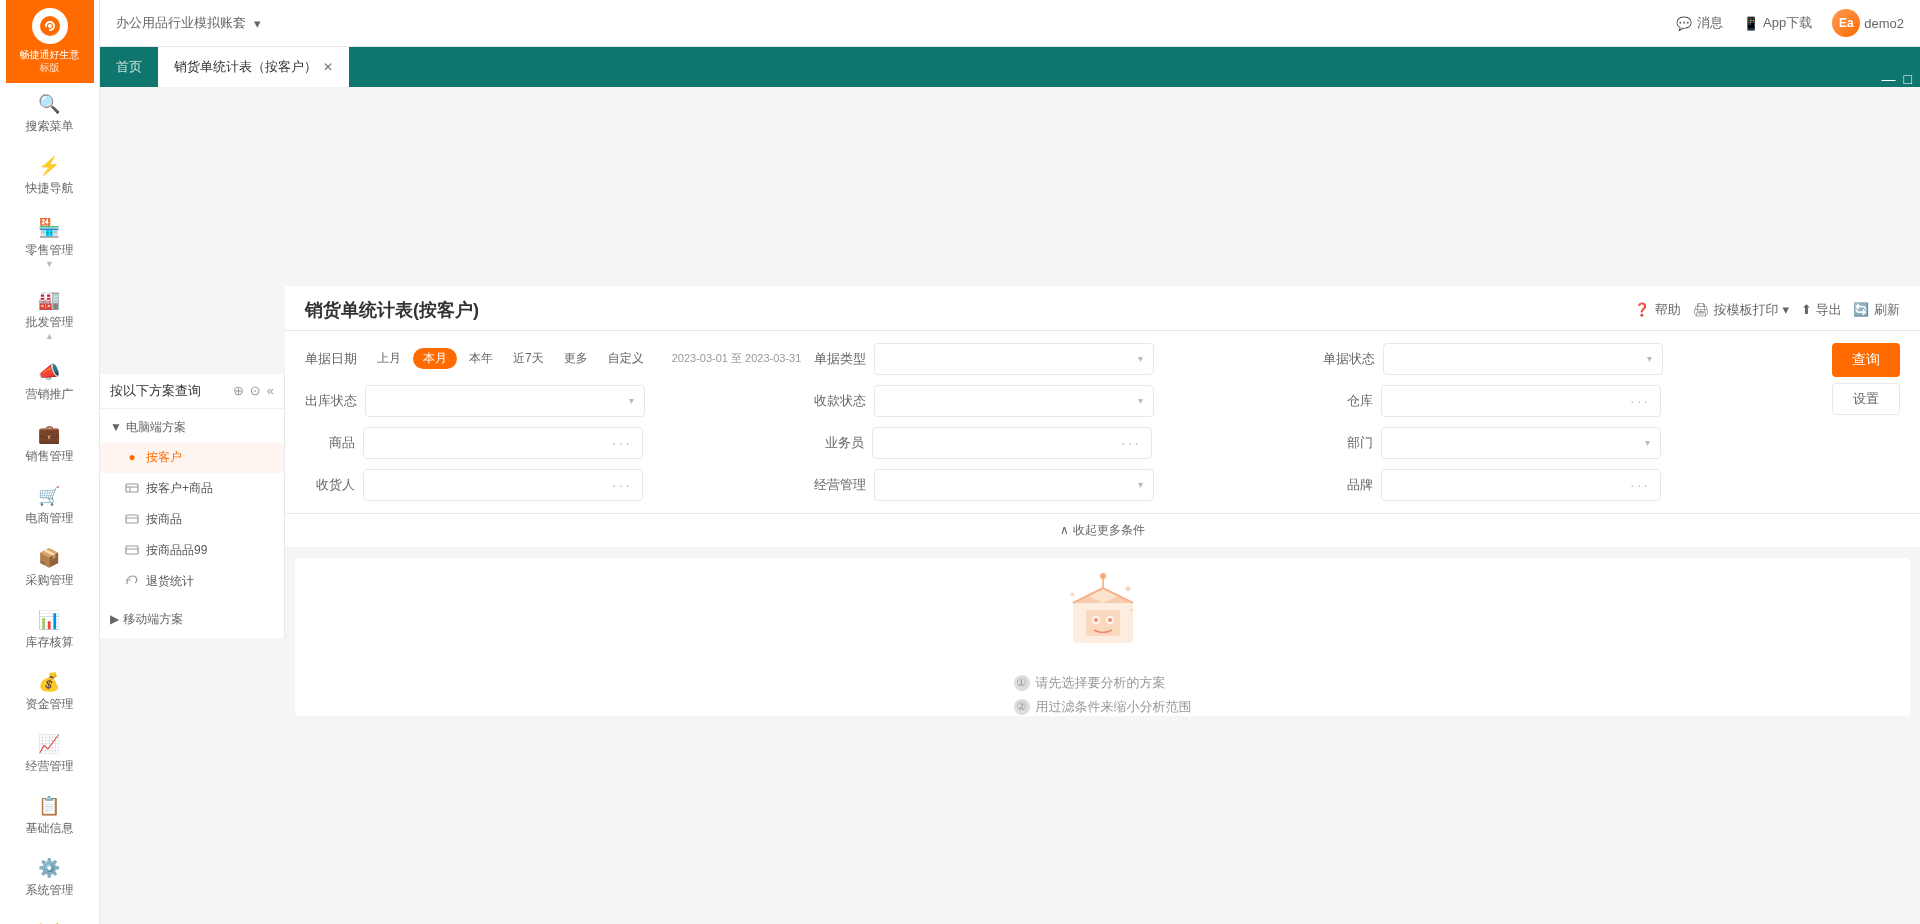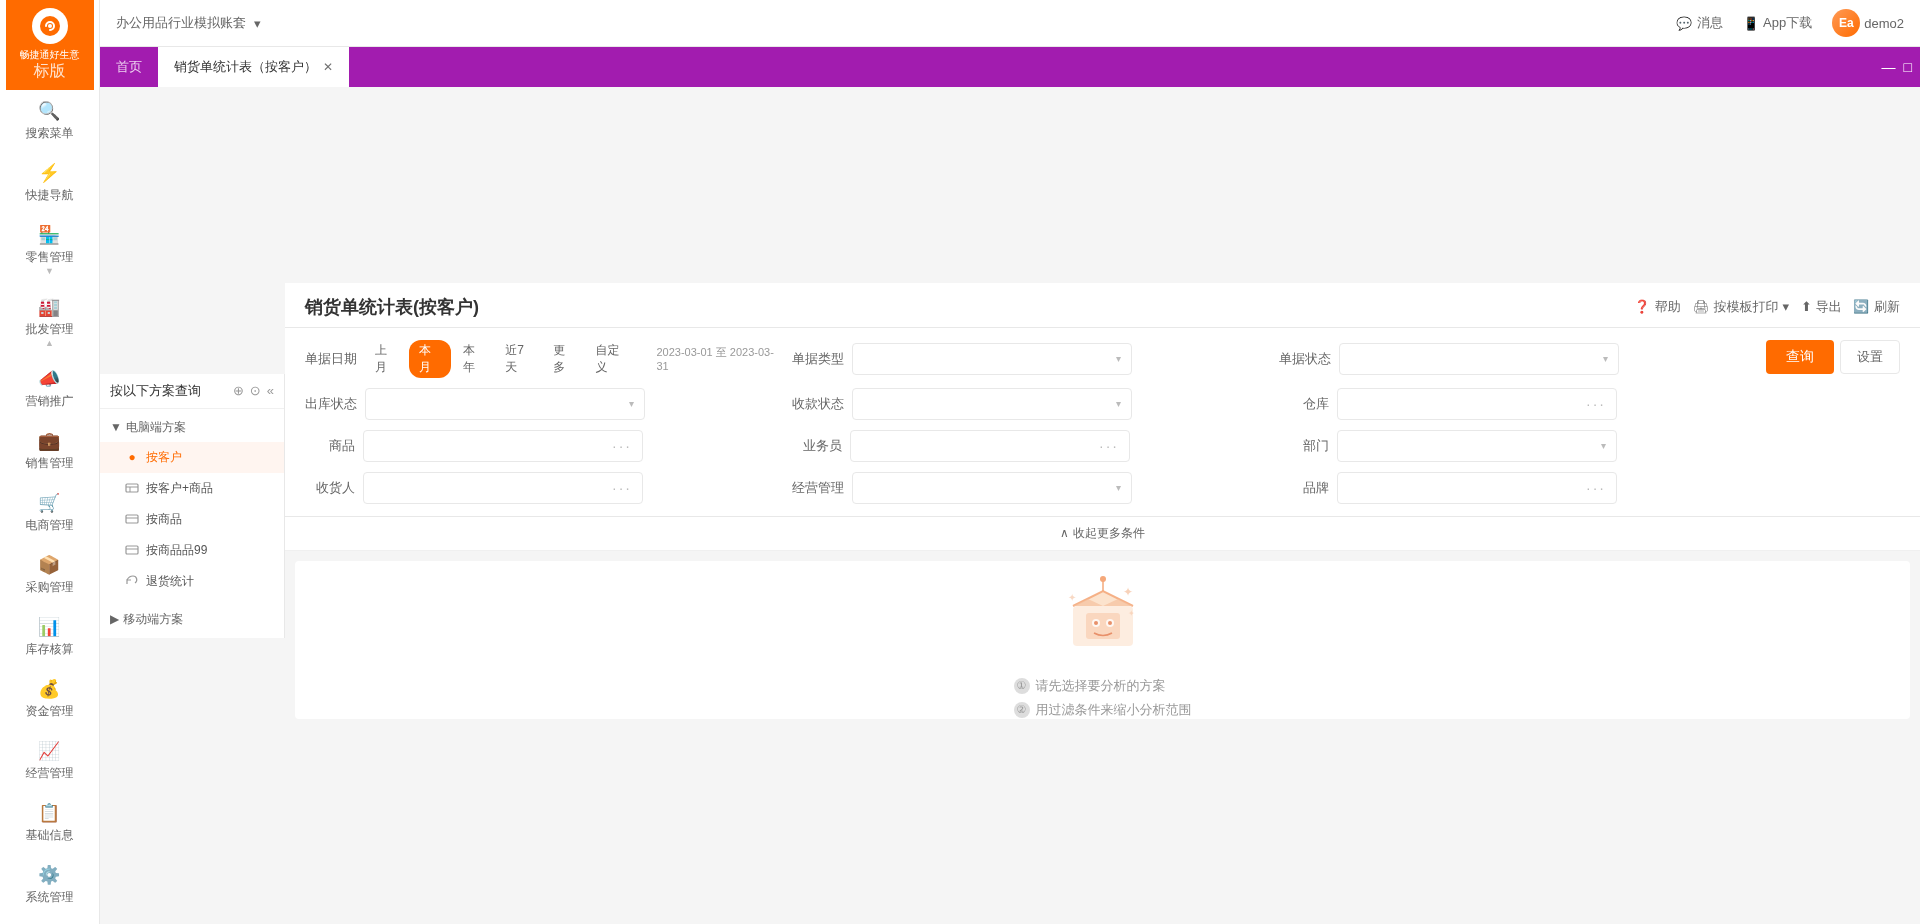--- a/index.html
+++ b/index.html
@@ -102,23 +102,23 @@
       align-items: center;
       justify-content: center;
       color: #fff;
       font-size: 12px;
       font-weight: bold;
     }
 
     
     .tab-bar {
       height: 40px;
-      background: #a21caf;
-      display: flex;
-      align-items: center;
+      background: #0f766e;
+      display: flex;
+      align-items: flex-end;
       padding: 0 0;
       flex-shrink: 0;
     }
     .tab-item {
       height: 40px;
       display: flex;
       align-items: center;
       padding: 0 16px;
       cursor: pointer;
       color: rgba(255,255,255,0.8);
@@ -414,21 +414,21 @@
       font-size: 11px;
       display: flex;
       align-items: center;
       justify-content: center;
       flex-shrink: 0;
     }
 
     
     .right-actions-panel {
       display: flex;
-      flex-direction: row;
+      flex-direction: column;
       gap: 6px;
       flex-shrink: 0;
       padding: 0;
     }
 
     
     ::-webkit-scrollbar { width: 6px; height: 6px; }
     ::-webkit-scrollbar-track { background: #f1f1f1; }
     ::-webkit-scrollbar-thumb { background: #ccc; border-radius: 3px; }
   </style>
@@ -438,21 +438,21 @@
 <div class="sidebar">
   <div class="sidebar-logo">
     <div class="logo-icon">
       <svg viewBox="0 0 24 24" fill="none">
         <circle cx="12" cy="12" r="10" fill="#ff6b00"></circle>
         <path d="M8 12c0-2.2 1.8-4 4-4s4 1.8 4 4-1.8 4-4 4" stroke="#fff" stroke-width="2" stroke-linecap="round"></path>
         <circle cx="12" cy="12" r="2" fill="#fff"></circle>
       </svg>
     </div>
     <span style="font-size:10px;text-align:center;line-height:1.3;">畅捷通好生意</span>
-    <span style="font-size:16px;opacity:0.8;">标版</span>
+    <span style="font-size:10px;opacity:0.8;">标版</span>
   </div>
 
   <div class="sidebar-item">
     <span class="icon">🔍</span>
     <span>搜索菜单</span>
   </div>
   <div class="sidebar-item">
     <span class="icon">⚡</span>
     <span>快捷导航</span>
   </div>

